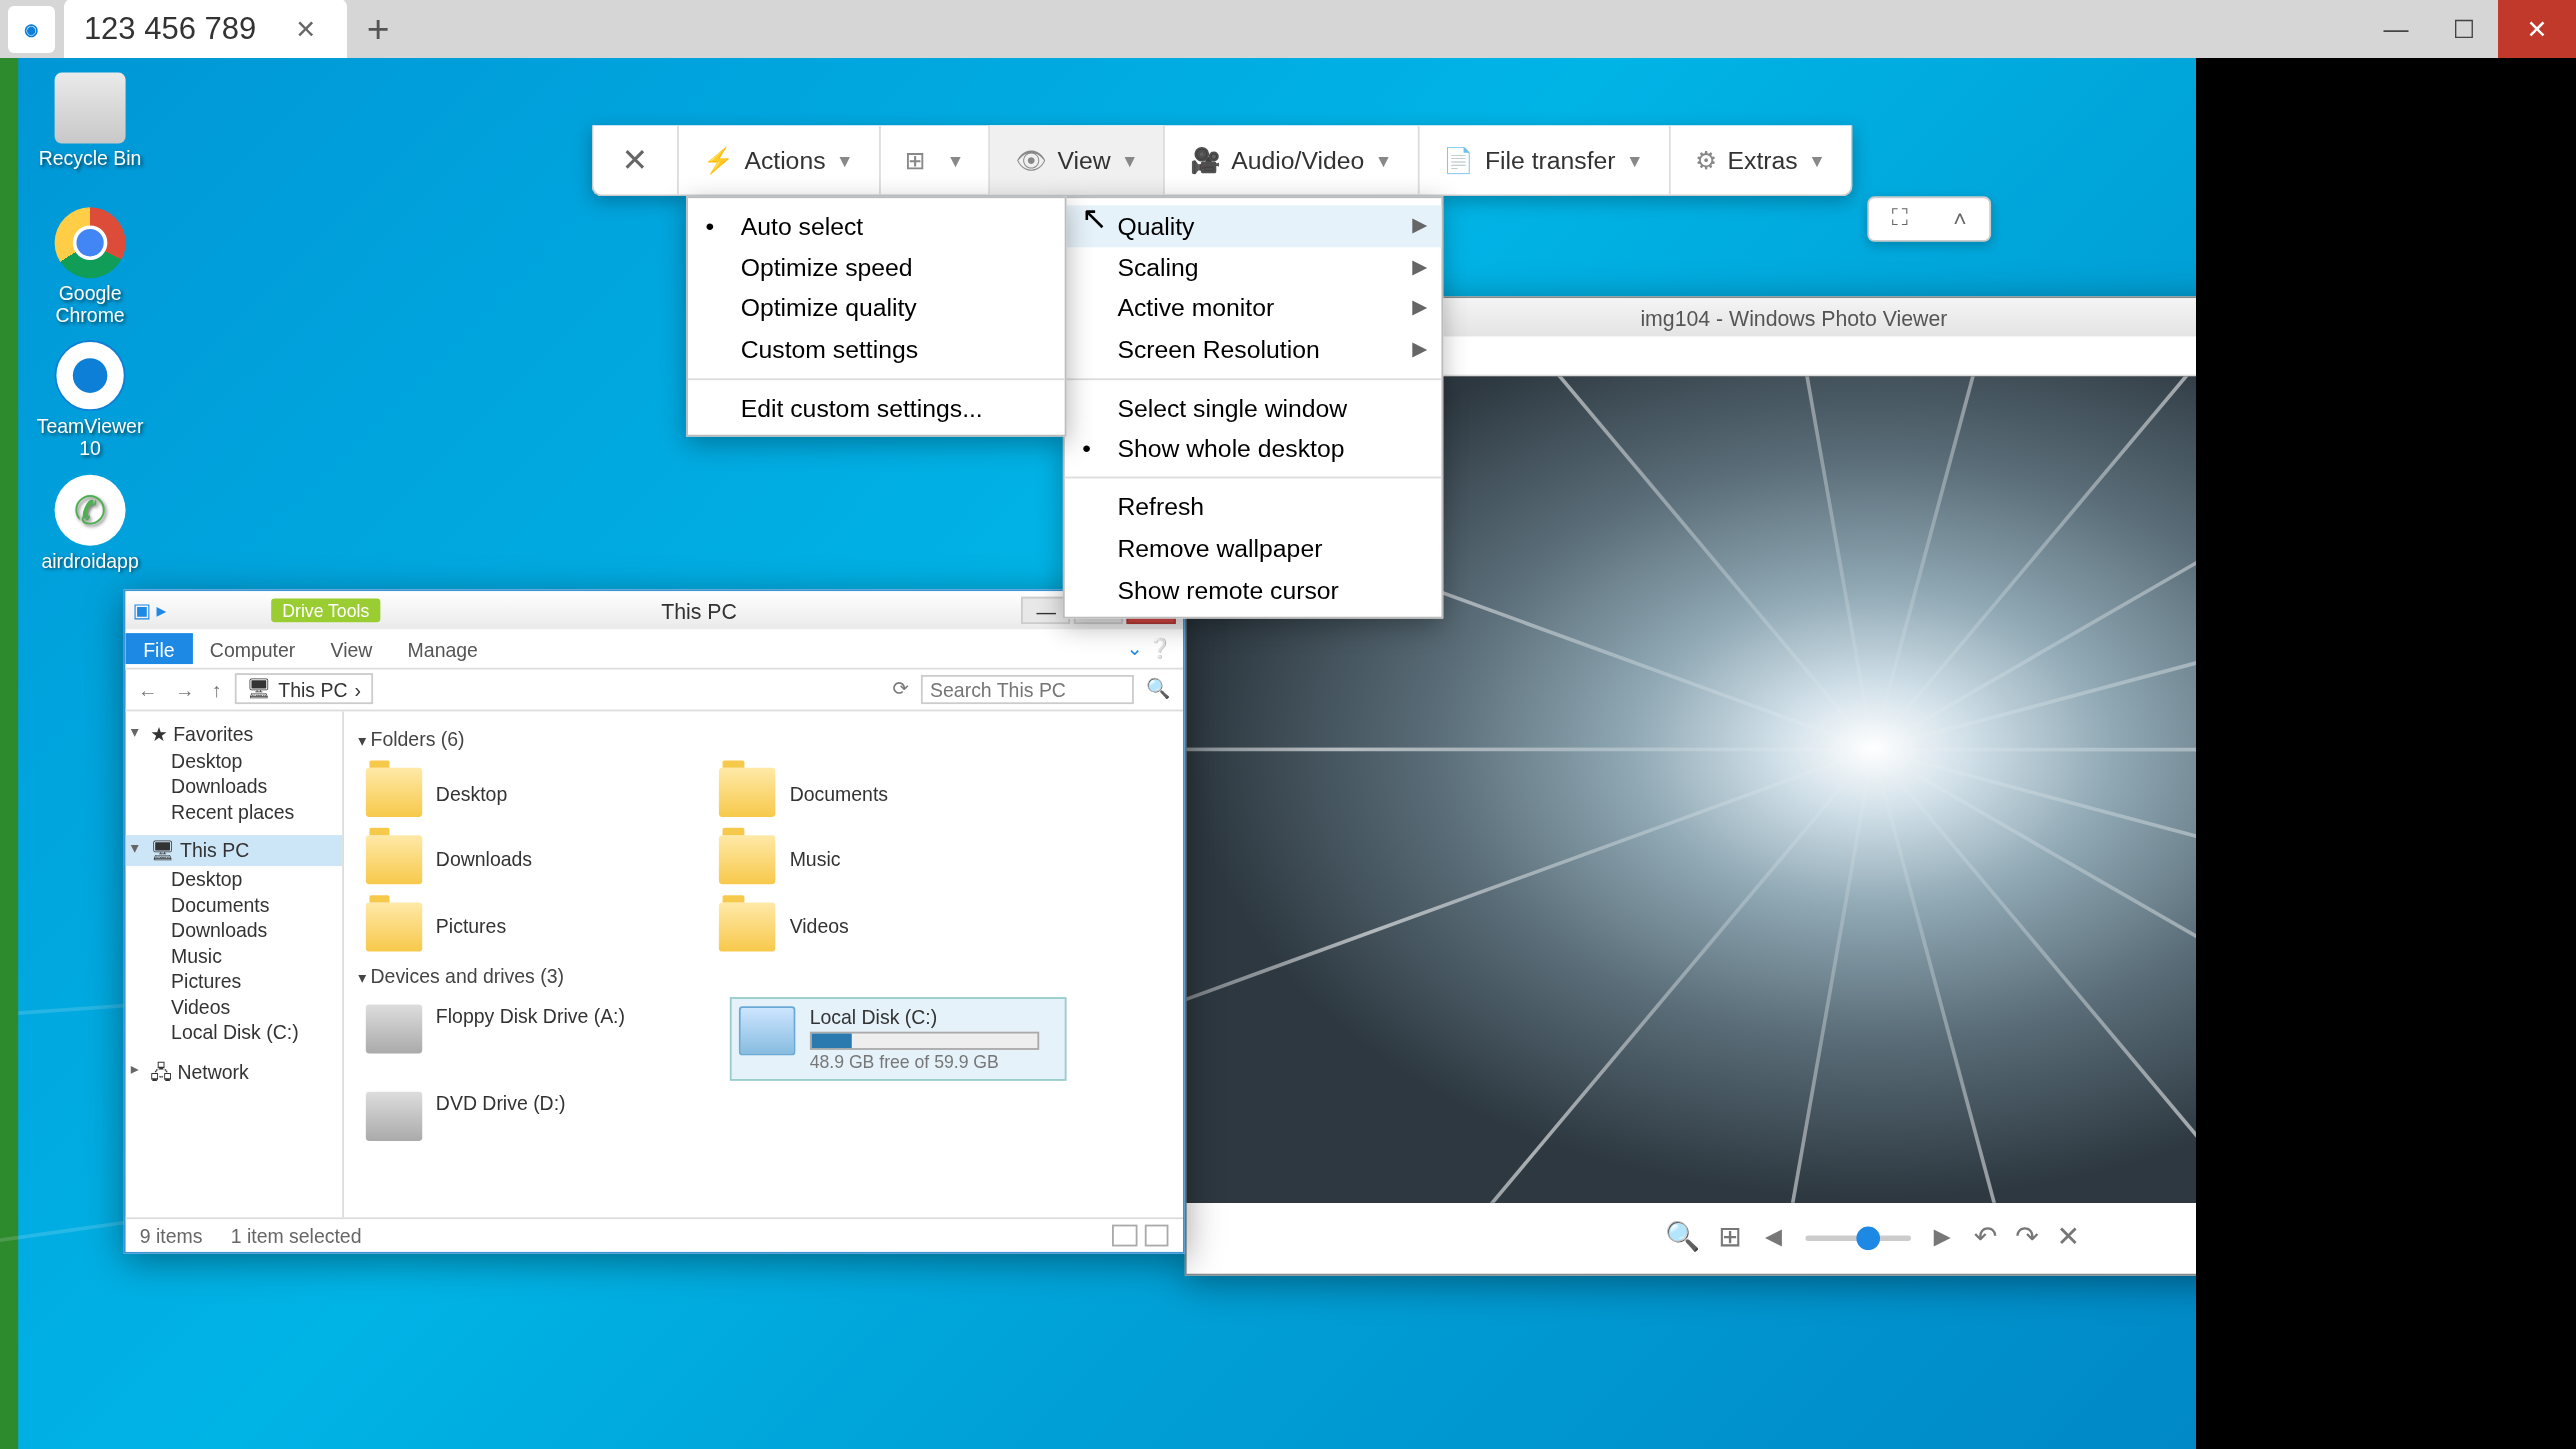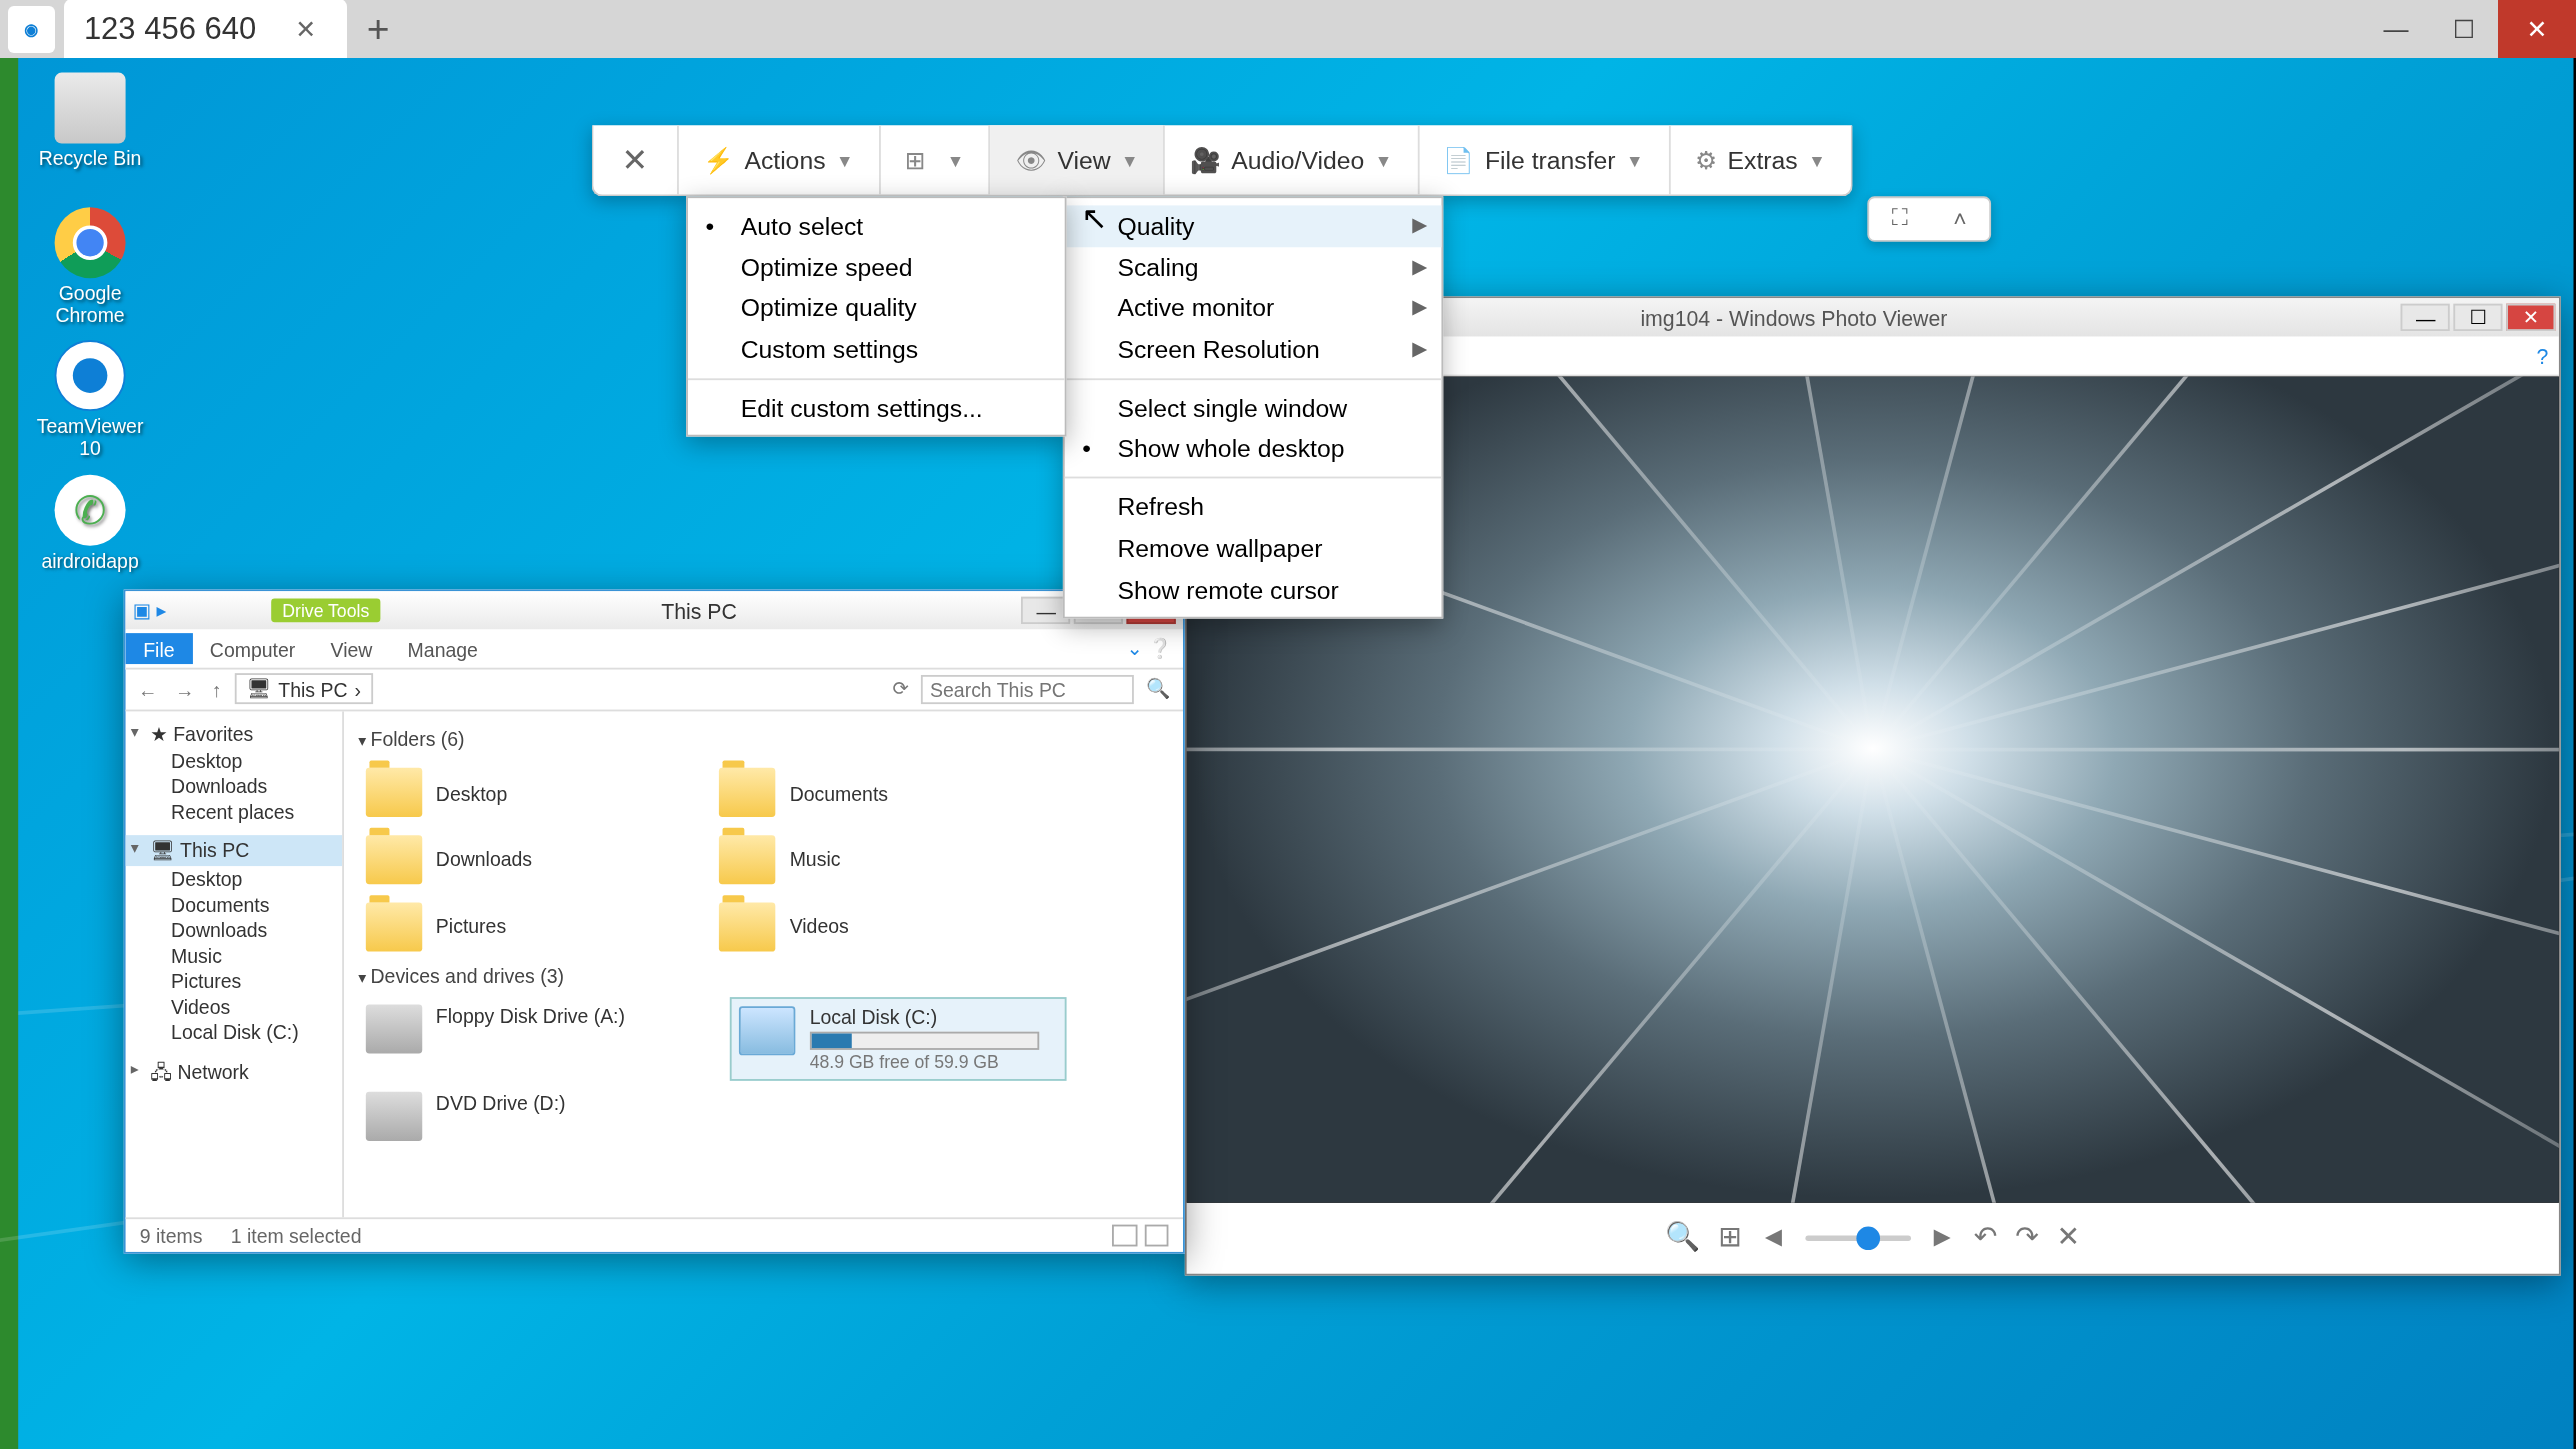--- a/index.html
+++ b/index.html
@@ -9,21 +9,21 @@
 #tab-bar { position: absolute; left: 0; top: 0; width: 100%; height: 58px; background: #d6d6d6; display: flex; align-items: center; }
 #tab-bar .tv-icon { width: 47px; height: 47px; margin-left: 7.8px; background: #fff; border-radius: 5.8px; display: flex; align-items: center; justify-content: center; color: #0e7fd6; font-weight: bold; }
 #tab-bar .tab { margin-left: 9.7px; padding: 11.7px 31px 11.7px 19.4px; background: #fff; border-top-left-radius: 7.8px; border-top-right-radius: 7.8px; display: flex; align-items: center; font-size: 31px; color: #333; position: relative; }
 #tab-bar .tab .close { margin-left: 39px; color: #666; font-size: 25px; cursor: pointer; }
 #tab-bar .plus { margin-left: 19.4px; font-size: 39px; color: #555; cursor: pointer; }
 #tab-bar .win-controls { margin-left: auto; display: flex; height: 58px; }
 #tab-bar .win-controls div { width: 68px; display: flex; align-items: center; justify-content: center; font-size: 25px; color: #444; }
 #tab-bar .win-controls .wc-close { background: #c0392b; color: #fff; width: 78px; }
 
 
-#remote { position: absolute; left: 0; top: 58px; width: 2576px; height: 1391px; overflow: hidden; }
+#remote { position: absolute; left: 0; top: 58px; width: 2196px; height: 1391px; overflow: hidden; }
 
 #remote-inner { width: 1414px; height: 795px; transform-origin: top left; transform: scale(1.82); position: relative; }
 
 
 #desktop { position: absolute; inset: 0; background: linear-gradient(135deg, #0096d6 0%, #00b4e6 40%, #00a0d6 60%, #0080c0 100%); overflow: hidden; }
 #desktop::before, #desktop::after { content: ""; position: absolute; border-top: 2.9px solid rgba(255,255,255,0.15); }
 #desktop::before { width: 200%; height: 200%; left: -50%; top: 60%; transform: rotate(-4deg); }
 #desktop::after  { width: 200%; height: 200%; left: -50%; top: 70%; transform: rotate(-8deg); }
 .green-edge { position: absolute; left: 0; top: 0; width: 9.7px; height: 100%; background: #2d8a2d; }
 
@@ -120,21 +120,21 @@
 #photov .controls { height:39px; display:flex; align-items:center; justify-content:center; gap:9.7px; color:#777; font-size:15.5px; }
 #photov .controls .slider { width:58px; height:3.9px; background:#ccc; border-radius:1.9px; position:relative; }
 #photov .controls .slider::after { content:""; position:absolute; left:48%; top:-4.9px; width:13.6px; height:13.6px; background:#1e88e5; border-radius:50%; }
 </style>
 </head>
 <body>
 
 <div id="tab-bar">
   <div class="tv-icon">◉</div>
   <div class="tab">
-    <span>123 456 640</span>
+    <span>123 456 789</span>
     <span class="close">✕</span>
   </div>
   <div class="plus">+</div>
   <div class="win-controls">
     <div>—</div>
     <div>☐</div>
     <div class="wc-close">✕</div>
   </div>
 </div>
 

